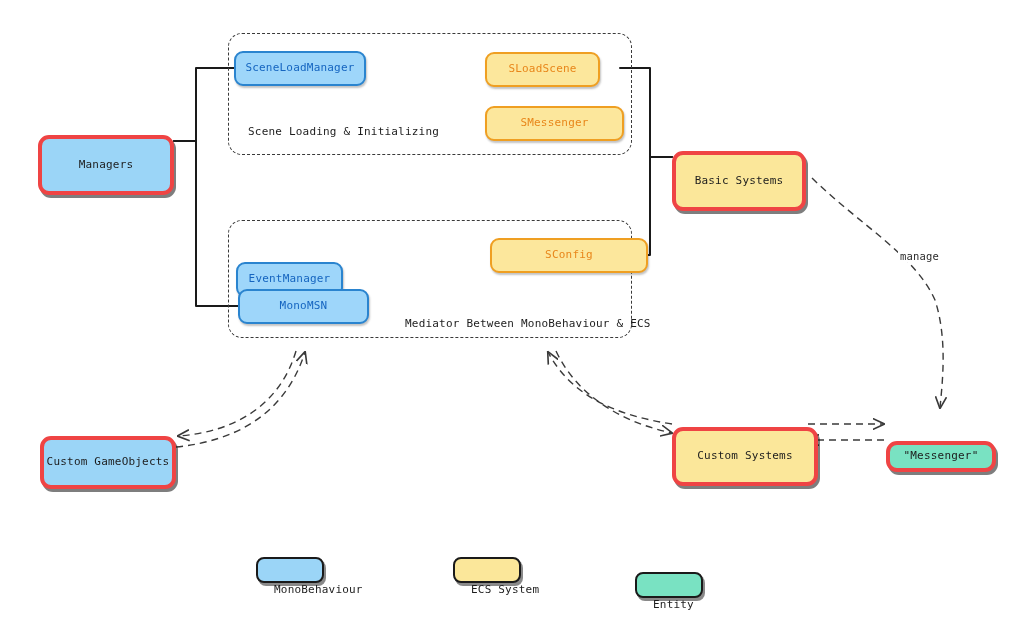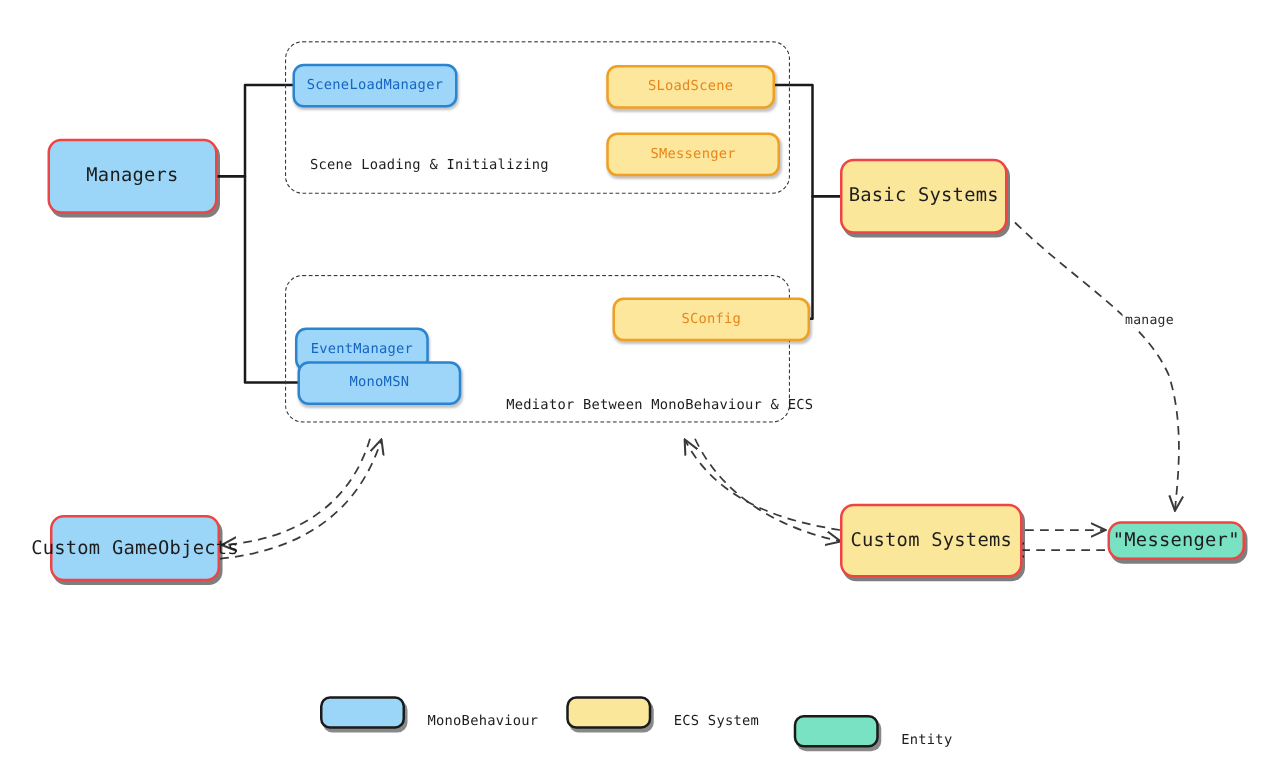--- a/index.html
+++ b/index.html
@@ -35,25 +35,26 @@
     justify-content: center;
     text-align: center;
     border-radius: 9px;
     font-size: 11px;
     letter-spacing: 0.2px;
     line-height: 1.15;
     white-space: nowrap;
   }
   
   .node.outer {
-    border: 2px solid #ef4444;
+    border: 4px solid #ef4444;
     border-radius: 11px;
     box-shadow: 2px 3px 0 rgba(20,20,20,0.55);
     color: #1d1d1d;
-    font-size: 15px;
+    font-size: 11px;
+    margin-top: 24px;
   }
   .node.outer.blue   { background: #9bd5f7; }
   .node.outer.yellow { background: #fbe79a; text-align: right; }
   .node.outer.teal   { background: #79e2c2; }
 
   
   .node.inner {
     border-width: 2px;
     border-style: solid;
     box-shadow: 1px 2px 2px rgba(40,40,40,0.28);
@@ -94,21 +95,22 @@
     white-space: nowrap;
     letter-spacing: 0.2px;
     background: #ffffff;
     padding: 0 2px;
   }
 
   
   .legend-item {
     position: absolute;
     display: flex;
-    align-items: flex-end;
+    align-items: flex-start;
+    flex-direction: column;
   }
   .legend-swatch {
     width: 68px;
     height: 26px;
     border: 2px solid #1a1a1a;
     border-radius: 8px;
     box-shadow: 2px 3px 0 rgba(20,20,20,0.5);
     box-sizing: border-box;
   }
   .legend-swatch.blue   { background: #9bd5f7; }
@@ -157,21 +159,21 @@
   <div class="group" style="left:228px; top:33px; width:404px; height:122px;"></div>
   <div class="group-caption" style="left:248px; top:125px;">Scene Loading &amp; Initializing</div>
 
   <div class="group" style="left:228px; top:220px; width:404px; height:118px;"></div>
   <div class="group-caption" style="left:405px; top:317px;">Mediator Between MonoBehaviour &amp; ECS</div>
 
   <div class="node outer blue" style="left:38px; top:111px; width:136px; height:60px;">Managers</div>
 
   <div class="node inner blue" style="left:234px; top:51px; width:132px; height:35px;">SceneLoadManager</div>
 
-  <div class="node inner yellow" style="left:485px; top:52px; width:135px; height:35px;">SLoadScene</div>
+  <div class="node inner yellow" style="left:485px; top:52px; width:115px; height:35px;">SLoadScene</div>
 
   <div class="node inner yellow" style="left:485px; top:106px; width:139px; height:35px;">SMessenger</div>
 
   <div class="node inner blue" style="left:236px; top:238px; width:107px; height:35px;margin-top:24px;">EventManager</div>
 
   <div class="node inner blue" style="left:238px; top:289px; width:131px; height:35px;">MonoMSN</div>
 
   <div class="node inner yellow" style="left:490px; top:238px; width:158px; height:35px;">SConfig</div>
 
   <div class="node outer yellow" style="left:672px; top:127px; width:134px; height:60px;">Basic Systems</div>

